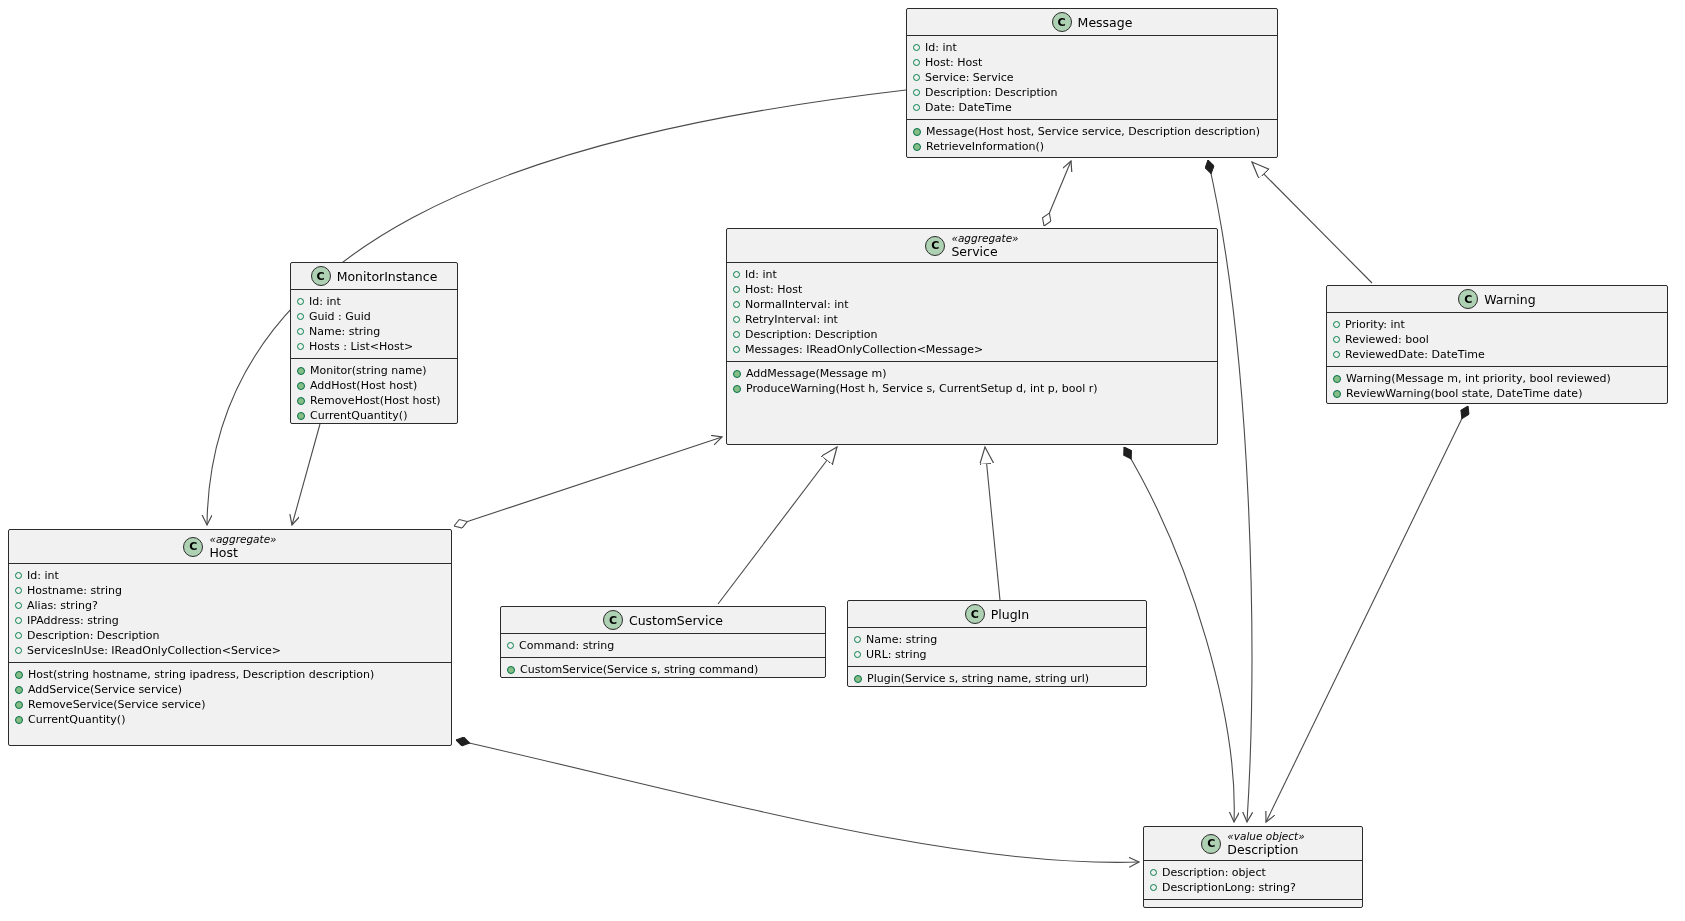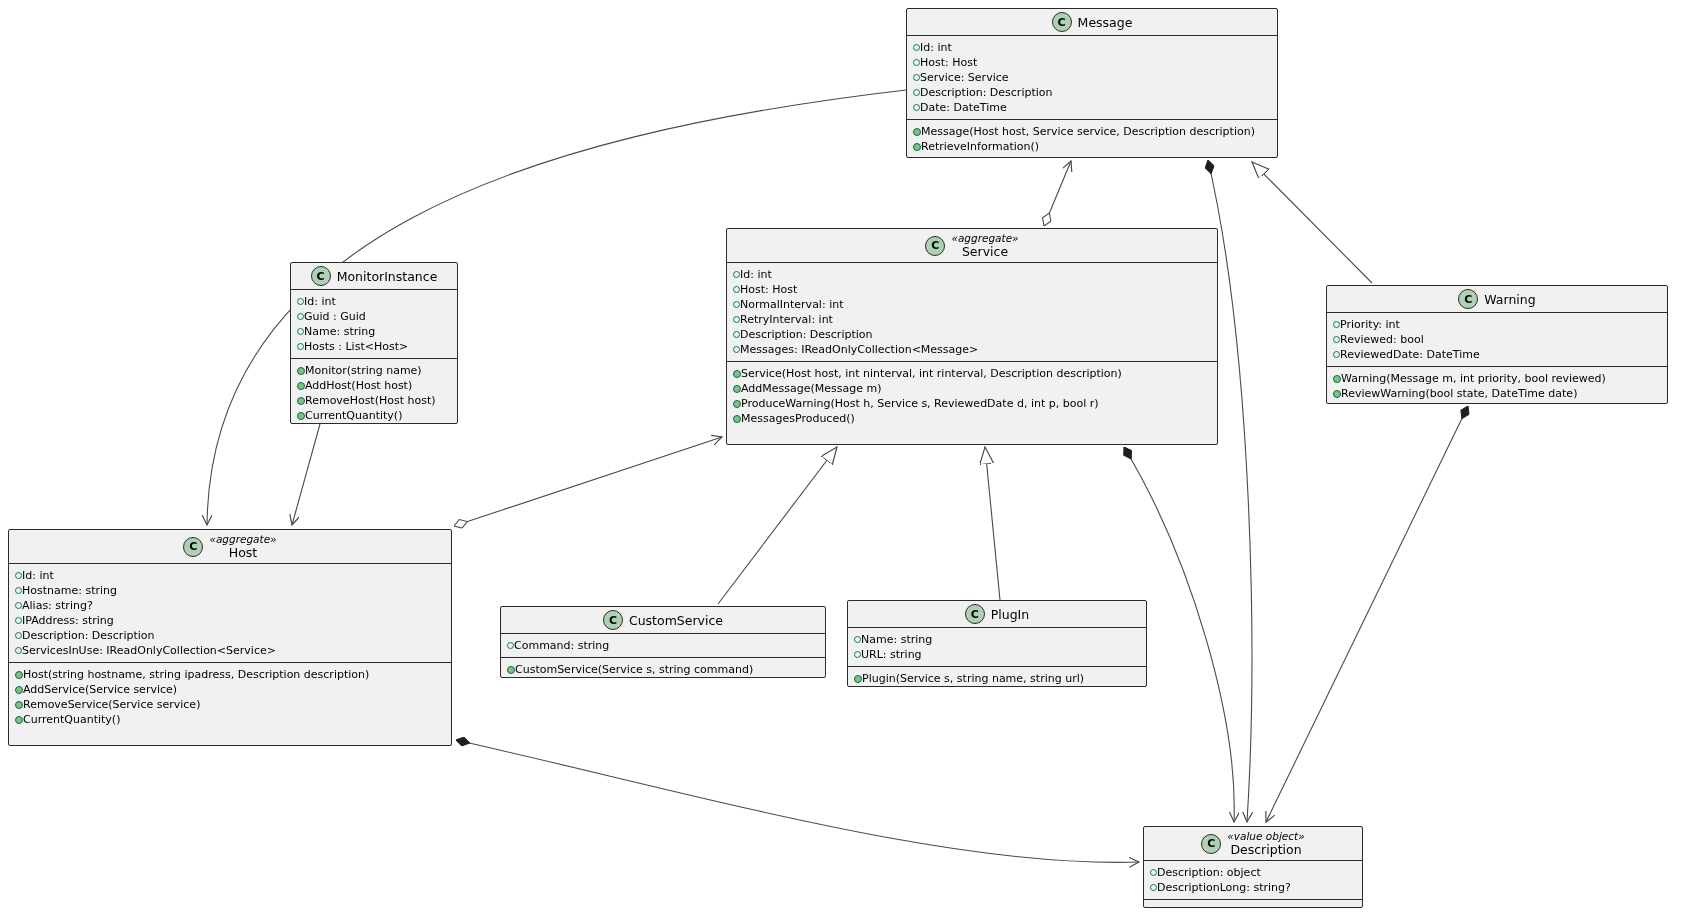--- a/index.html
+++ b/index.html
@@ -4,26 +4,26 @@
 <style>
   html,body{margin:0;padding:0;background:#ffffff;}
   .canvas{position:relative;width:1685px;height:921px;background:#ffffff;overflow:hidden;
           font-family:"DejaVu Sans",sans-serif;color:#000;}
   svg.edges{position:absolute;left:0;top:0;width:1685px;height:921px;pointer-events:none;}
   .uml-class{position:absolute;box-sizing:border-box;background:#F1F1F1;border:1px solid #2b2b2b;
              border-radius:2px;font-size:11px;line-height:15px;}
   .uml-title{display:flex;align-items:center;justify-content:center;gap:6px;padding:3px 8px;box-sizing:border-box;}
   .uml-title .spot{width:18px;height:18px;border-radius:50%;background:#ADD1B2;border:1px solid #2b2b2b;
              display:flex;align-items:center;justify-content:center;font-size:11px;font-weight:bold;flex:0 0 auto;}
-  .uml-title .names{display:flex;flex-direction:column;align-items:center;}
+  .uml-title .names{display:flex;flex-direction:column;}
   .uml-title .stereo{font-style:italic;font-size:10.5px;line-height:12px;}
   .uml-title .cname{font-size:12.5px;line-height:15px;}
   .compartment{border-top:1px solid #2b2b2b;padding:4px 8px 4px 6px;box-sizing:border-box;}
   .compartment.empty{min-height:8px;padding:0;}
-  .member{display:flex;align-items:center;white-space:nowrap;height:15px;}
+  .member{display:flex;align-items:center;gap:5px;white-space:nowrap;height:15px;}
   .vis{width:7px;height:7px;border-radius:50%;border:1.5px solid #038048;box-sizing:border-box;flex:0 0 auto;}
   .vis.method{background:#84BE84;border-color:#037048;width:8px;height:8px;}
 </style>
 </head>
 <body>
 
 <div class="canvas">
   <svg class="edges" viewBox="0 0 1685 921">
     <defs>
       <marker id="m-arrow" markerUnits="userSpaceOnUse" markerWidth="14" markerHeight="14" refX="10" refY="5" orient="auto">
@@ -170,33 +170,25 @@
           <span>Description: Description</span>
         </div>
         <div class="member">
           <span class="vis"></span>
           <span>Messages: IReadOnlyCollection&lt;Message&gt;</span>
         </div>
       </div>
       <div class="compartment methods">
         <div class="member">
           <span class="vis method"></span>
-          <span>Service(Host host, int ninterval, int rinterval, Description description)</span>
-        </div>
-        <div class="member">
-          <span class="vis method"></span>
           <span>AddMessage(Message m)</span>
         </div>
         <div class="member">
           <span class="vis method"></span>
-          <span>ProduceWarning(Host h, Service s, ReviewedDate d, int p, bool r)</span>
-        </div>
-        <div class="member">
-          <span class="vis method"></span>
-          <span>MessagesProduced()</span>
+          <span>ProduceWarning(Host h, Service s, CurrentSetup d, int p, bool r)</span>
         </div>
       </div>
     </div>
     <div class="uml-class" style="left: 1326px; top: 285px; width: 342px; height: 119px;">
       <div class="uml-title">
         <span class="spot">C</span>
         <span class="names">
 
           <span class="cname">Warning</span>
         </span>

